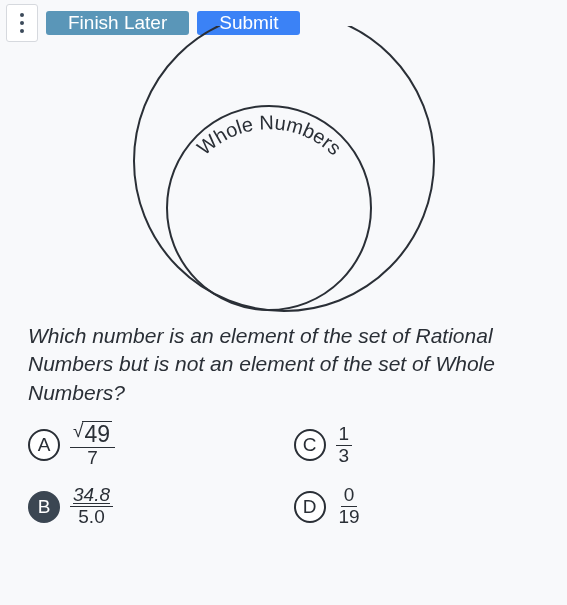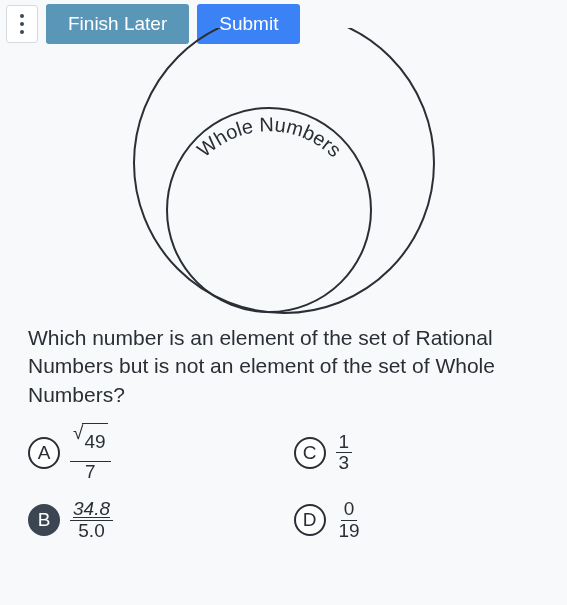--- a/index.html
+++ b/index.html
@@ -27,21 +27,21 @@
       flex-direction: column;
       justify-content: center;
       align-items: center;
       gap: 4px;
       cursor: pointer;
     }
     .menu-btn span {
       width: 4px; height: 4px; background: #3b4a5a; border-radius: 50%;
     }
     .btn {
-      height: 40px;
+      height: 24px;
       padding: 0 22px;
       border: none;
       border-radius: 3px;
       font-size: 19px;
       font-weight: 500;
       cursor: pointer;
       color: #fff;
     }
     .btn-finish { background: #5a96b8; }
     .btn-submit { background: #3b82f6; }
@@ -57,20 +57,21 @@
       position: absolute;
       top: -20px;
       left: 50%;
       transform: translateX(-50%);
     }
     .question {
       padding: 6px 30px 14px 28px;
       font-size: 21px;
       color: #2a2f36;
       line-height: 1.35;
+      font-style: italic;
     }
     .choices {
       display: grid;
       grid-template-columns: 1fr 1fr;
       padding: 0 28px;
       row-gap: 16px;
       column-gap: 20px;
     }
     .choice {
       display: flex;
@@ -101,21 +102,21 @@
       flex-direction: column;
       align-items: center;
       font-size: 19px;
       line-height: 1.1;
       color: #2a2f36;
     }
     .frac .num { border-bottom: 1.5px solid #2a2f36; padding: 0 3px; }
     .frac .den { padding: 0 3px; }
     .sqrt-wrap { display: inline-flex; align-items: flex-start; }
     .sqrt-sym { font-size: 19px; line-height: 1; margin-right: -1px; }
-    .sqrt-arg { border-top: 1.5px solid #2a2f36; padding: 8px 2px; font-size: 19px; line-height: 1.1; }
+    .sqrt-arg { border-top: 1.5px solid #2a2f36; padding: 0 2px; font-size: 23px; line-height: 1.1; }
     .choice-b .frac .num { text-decoration: underline; text-underline-offset: 2px; font-style: italic; }
   </style>
 </head>
 <body>
 
 <div class="toolbar">
   <div class="menu-btn">
     <span></span>
       <span></span>
       <span></span>

